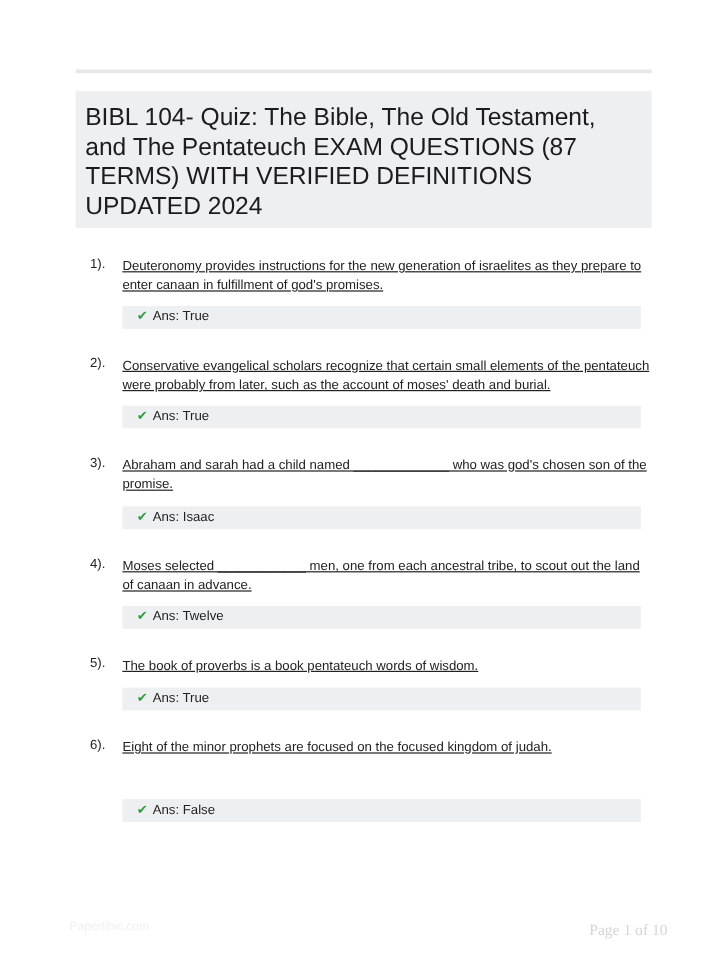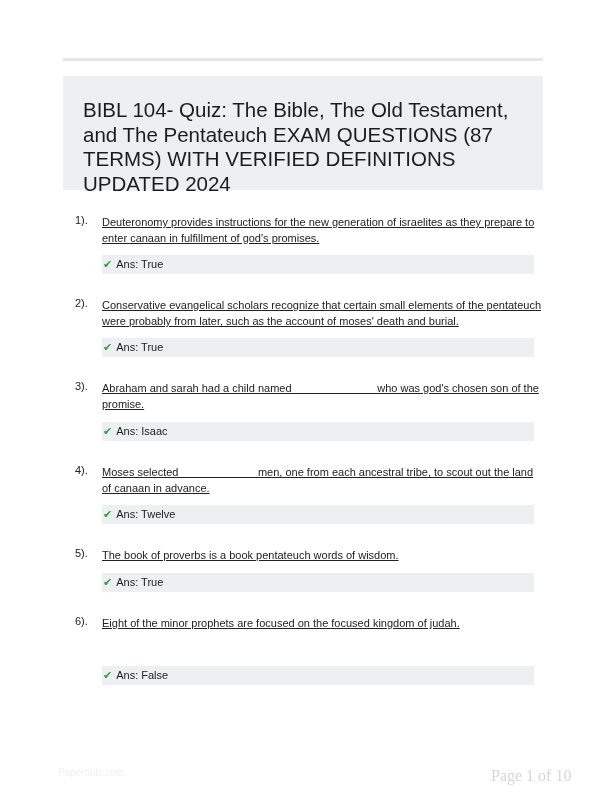--- a/index.html
+++ b/index.html
@@ -1,26 +1,26 @@
 <!DOCTYPE html>
 <html><head>
 <meta charset="utf-8">
 <style>
   html, body { margin:0; padding:0; background:#ffffff; }
   body { width:606px; height:800px; position:relative; font-family:"Liberation Sans", sans-serif; color:#222; overflow:hidden; }
   .topline { position:absolute; left:63px; top:58px; width:480px; height:3px; background:#e6e7e9; }
   .title-box { position:absolute; left:63px; top:76px; width:480px; height:114px; background:#eeeff1; box-sizing:border-box; padding:10px 8px 0 8px; }
-  .title { font-size:20.5px; line-height:24.5px; color:#1c1c1c; margin:12px; font-weight:normal; }
+  .title { font-size:20.5px; line-height:24.5px; color:#1c1c1c; margin:0; font-weight:normal; }
   .q { position:absolute; left:75px; width:470px; }
   .q-num { position:absolute; left:0; top:0; font-size:11px; color:#222; }
   .q-text { position:absolute; left:27px; top:0; width:440px; font-size:11px; line-height:16px; color:#222;text-decoration:underline; }
-  .ans { position:absolute; left:27px; width:432px; height:19px; background:#eeeff1; font-size:11px; line-height:19px; box-sizing:border-box; padding-left:1px; color:#222; }
+  .ans { position:absolute; left:27px; width:432px; height:19px; background:#eeeff1; font-size:11px; line-height:19px; box-sizing:border-box; padding-left:12px; color:#222; }
   .check { color:#2ea043; font-size:11px; margin-right:4px; display:inline-block; }
   .footer-left { position:absolute; left:58px; top:767px; font-size:10px; color:#f0f0f0; }
-  .footer-right { position:absolute; left:491px; top:767px; font-size:16px; color:#d6d6d6; font-family:"Liberation Serif", serif; }
+  .footer-right { position:absolute; left:491px; top:767px; font-size:13px; color:#d6d6d6; font-family:"Liberation Serif", serif; }
 </style>
 </head>
 <body>
 
 <div class="topline"></div>
 
 <div class="title-box">
   <h1 class="title">BIBL 104- Quiz: The Bible, The Old Testament, and The Pentateuch EXAM QUESTIONS (87 TERMS) WITH VERIFIED DEFINITIONS UPDATED 2024</h1>
 </div>
 

